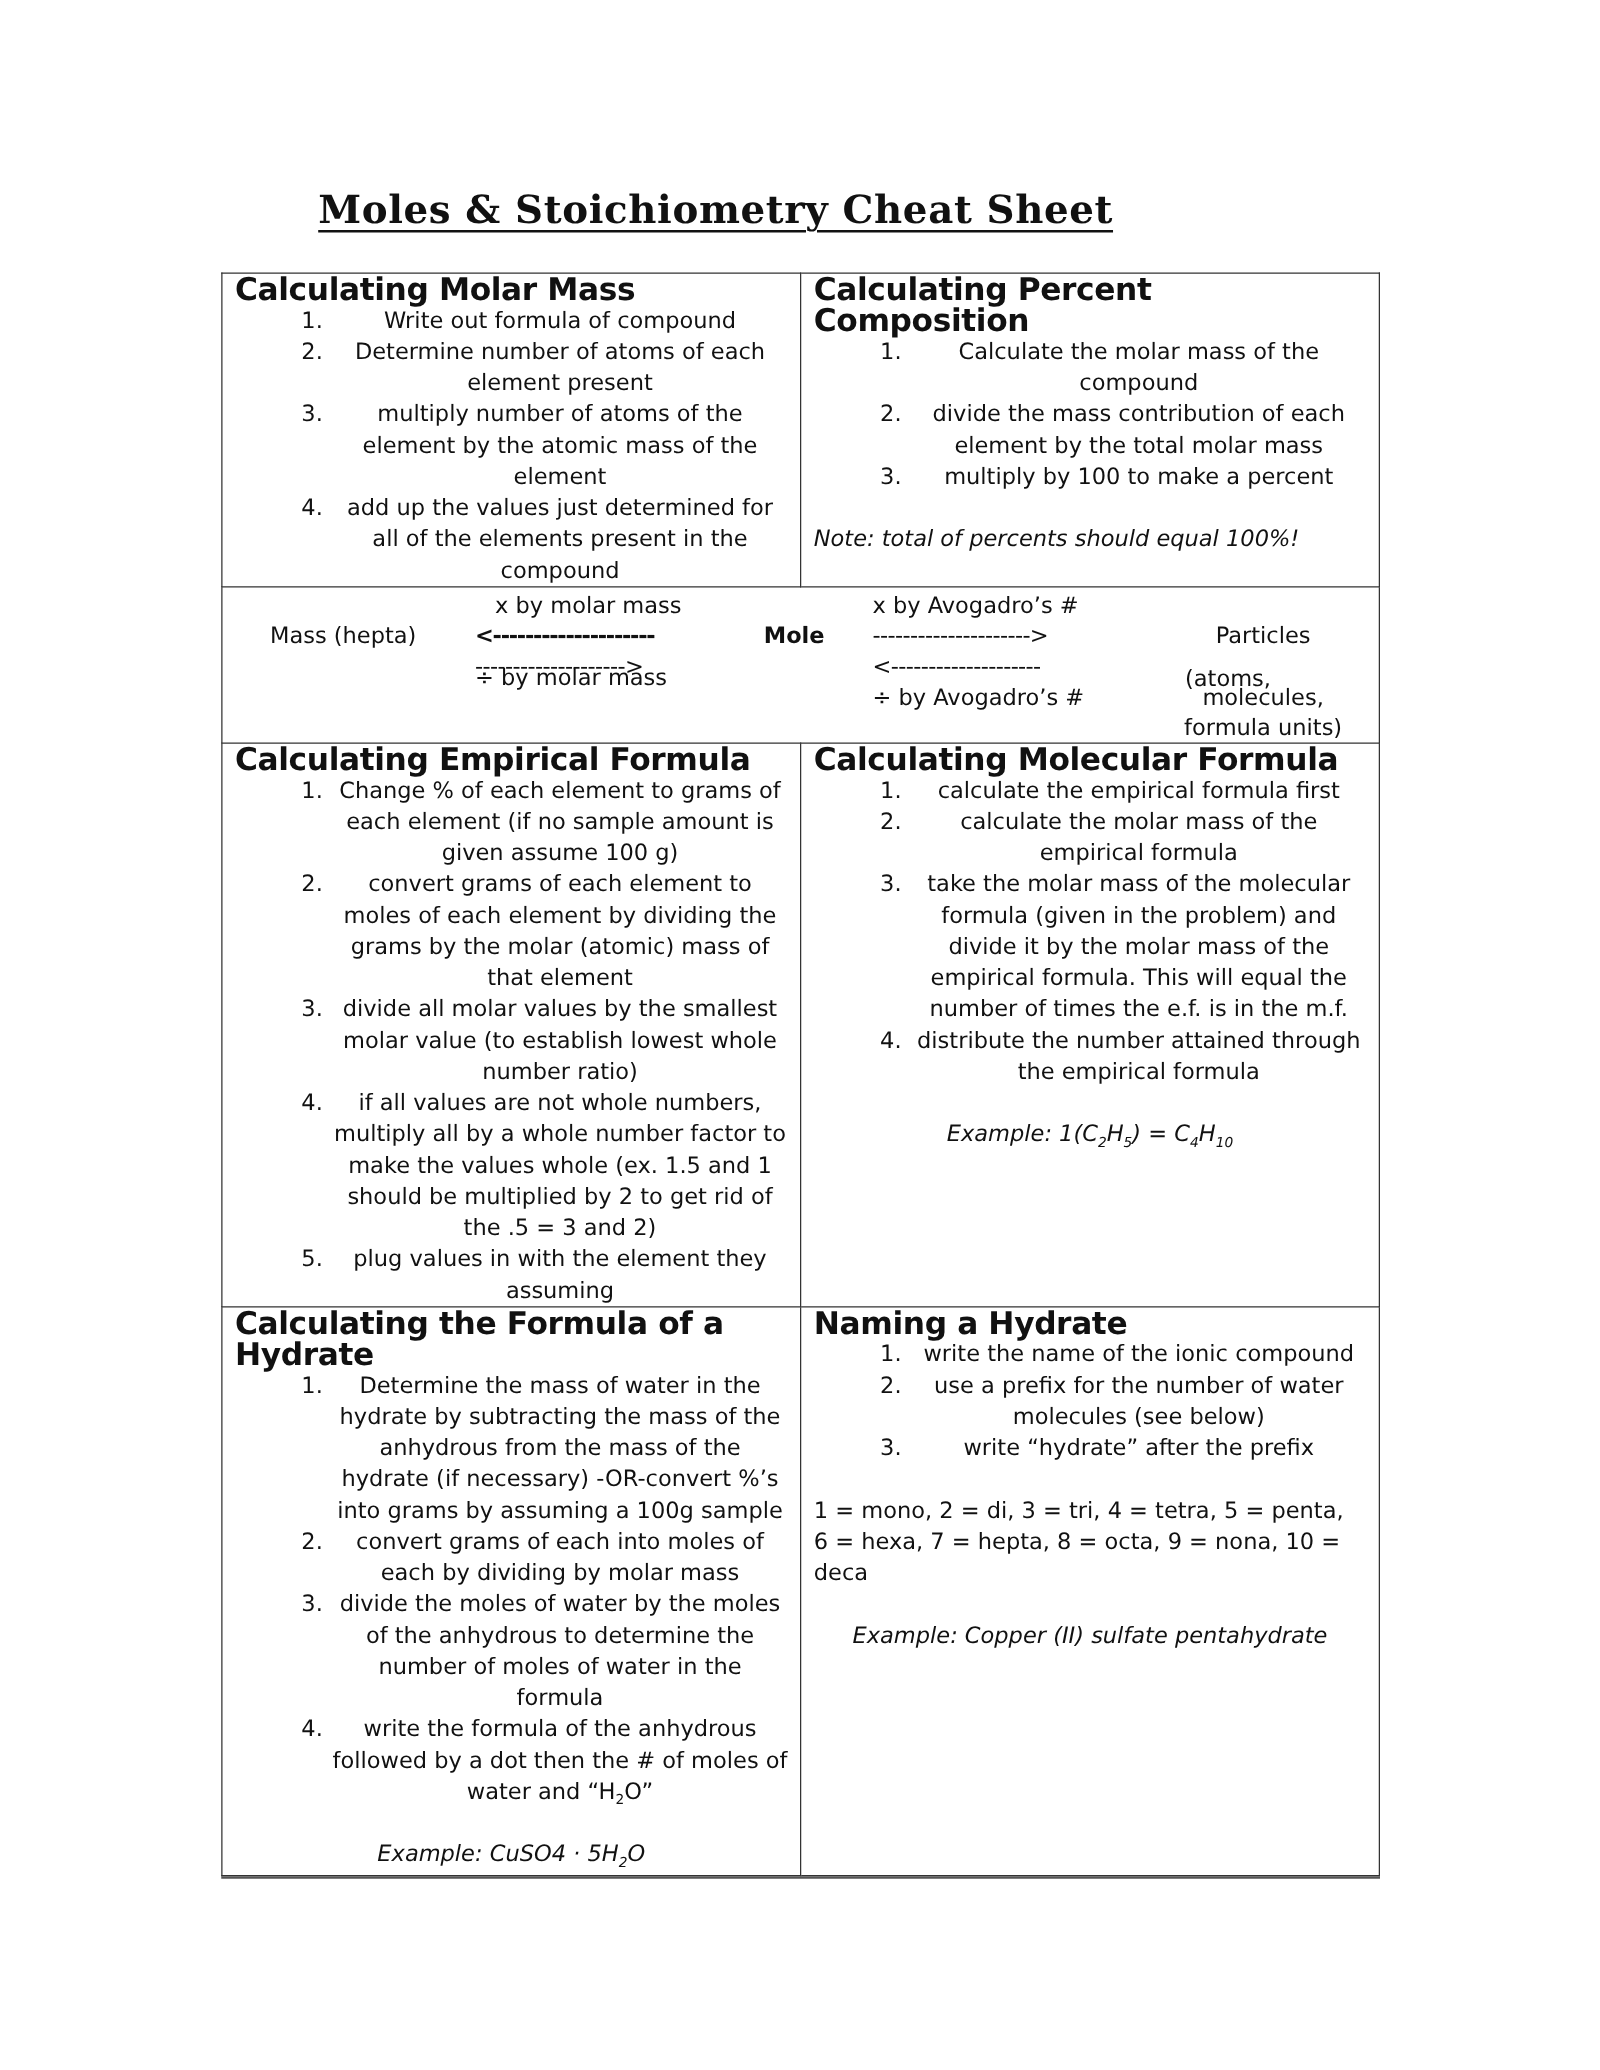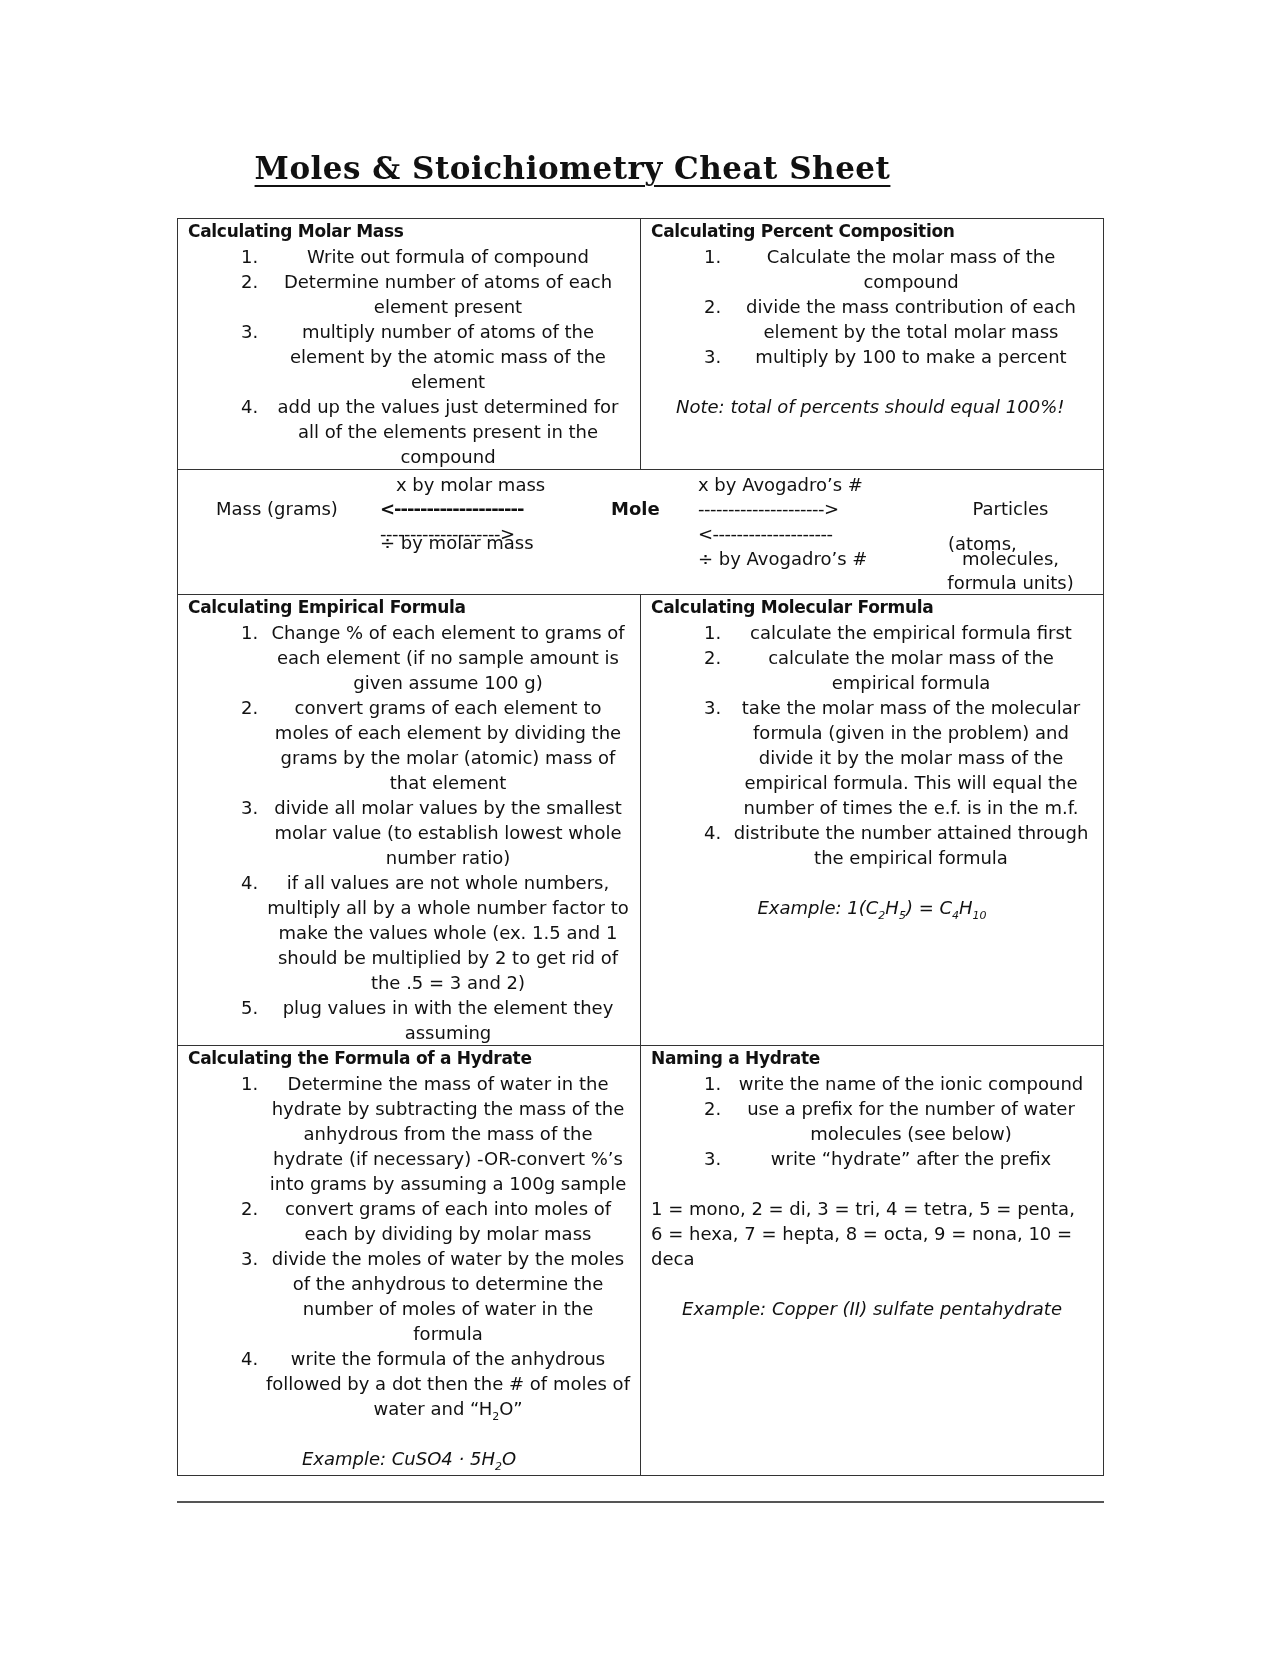--- a/index.html
+++ b/index.html
@@ -16,25 +16,25 @@
     }
     table.sheet {
       position: absolute; left: 177px; top: 218px; width: 927px;
       border-collapse: collapse; table-layout: fixed;
       font-size: 18px; line-height: 25px;
     }
     table.sheet td {
       border: 1.5px solid #333; vertical-align: top; padding: 0 10px;
     }
     .col-l { width: 463px; }
-    .sec-title { font-weight: bold; font-size: 17px; letter-spacing: -0.3px; }
+    .sec-title { font-weight: bold; font-size: 25px; letter-spacing: -0.3px; }
     ol { margin: 0; padding: 0 0 0 76px; text-align: center; }
     ol li { padding-left: 2px; }
     ol li::marker { font-size: 18px; }
-    .note { font-style: italic; margin-top: 25px; margin-left: 25px; }
+    .note { font-style: italic; margin-top: 25px; }
     .example { font-style: italic; text-align: center; }
     sub { font-size: 11px; line-height: 0; }
     .conv-cell { padding: 0 !important; height: 124px; position: relative; }
     .conv { position: relative; height: 124px; }
     .conv span { position: absolute; white-space: nowrap; }
     .b { font-weight: normal; }
     .prefix { margin-top: 25px; }
     .spacer { height: 25px; }
     .footer-rule {
       position: absolute; left: 177px; top: 1501px; width: 927px; height: 0;
@@ -68,21 +68,21 @@
         <li>Calculate the molar mass of the compound</li>
         <li>divide the mass contribution of each element by the total molar mass</li>
         <li>multiply by 100 to make a percent</li>
       </ol>
       <div class="note">Note: total of percents should equal 100%!</div>
     </td>
   </tr>
   <tr>
     <td colspan="2" class="conv-cell">
       <div class="conv">
-        <span style="left:38px; top:26px;"><b class="b">Mass</b> <span style="position:static">(grams)</span></span>
+        <span style="left:38px; top:26px;"><b class="b">Mass</b> <span style="position:static">(hepta)</span></span>
         <span style="left:218px; top:2px;">x by molar mass</span>
         <span style="left:202px; top:26px; font-weight:bold; letter-spacing:-1px;">&lt;--------------------</span>
         <span style="left:202px; top:51px; letter-spacing:-0.5px;">--------------------&gt;</span>
         <span style="left:202px; top:60px;">÷ by molar mass</span>
         <span style="left:433px; top:26px; font-weight:bold;">Mole</span>
         <span style="left:520px; top:2px;">x by Avogadro’s #</span>
         <span style="left:520px; top:26px; letter-spacing:-0.5px;">---------------------&gt;</span>
         <span style="left:520px; top:51px; letter-spacing:-0.5px;">&lt;--------------------</span>
         <span style="left:520px; top:76px;">÷ by Avogadro’s #</span>
         <span style="left:770px; top:26px; width:125px; text-align:center; font-weight:normal;">Particles</span>

